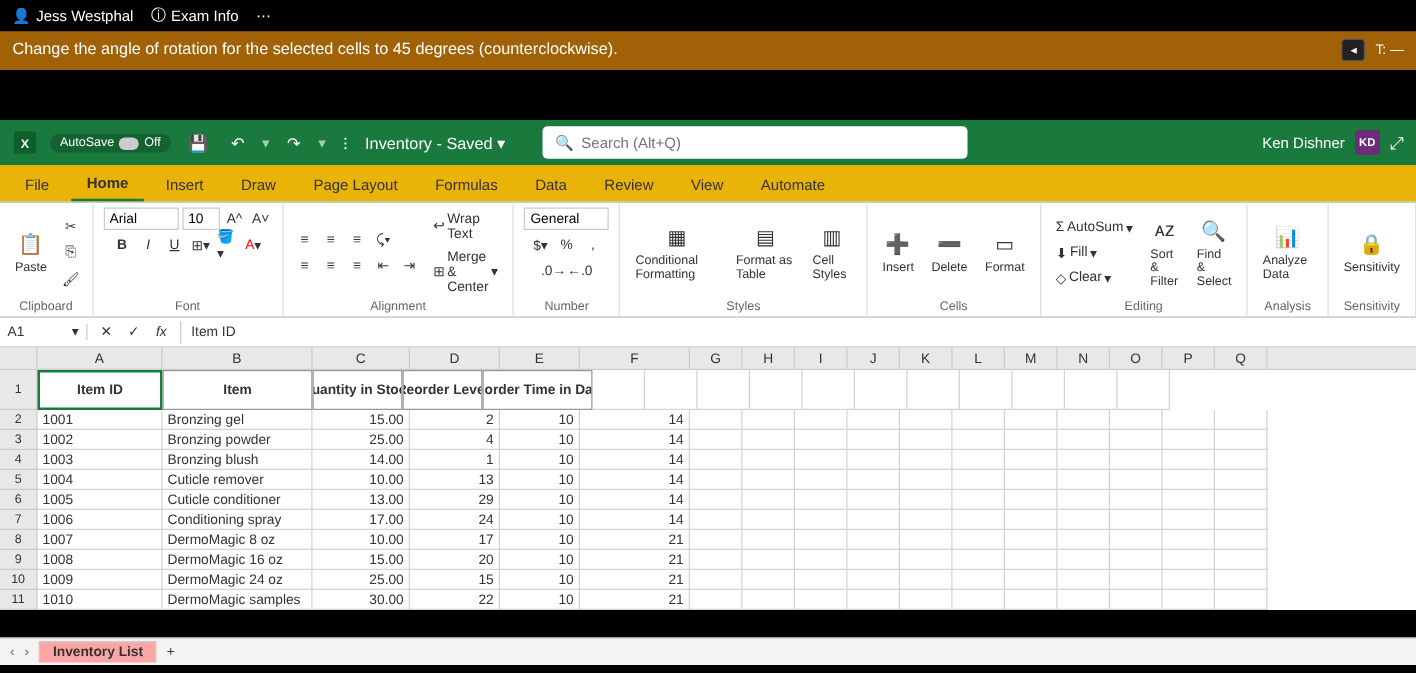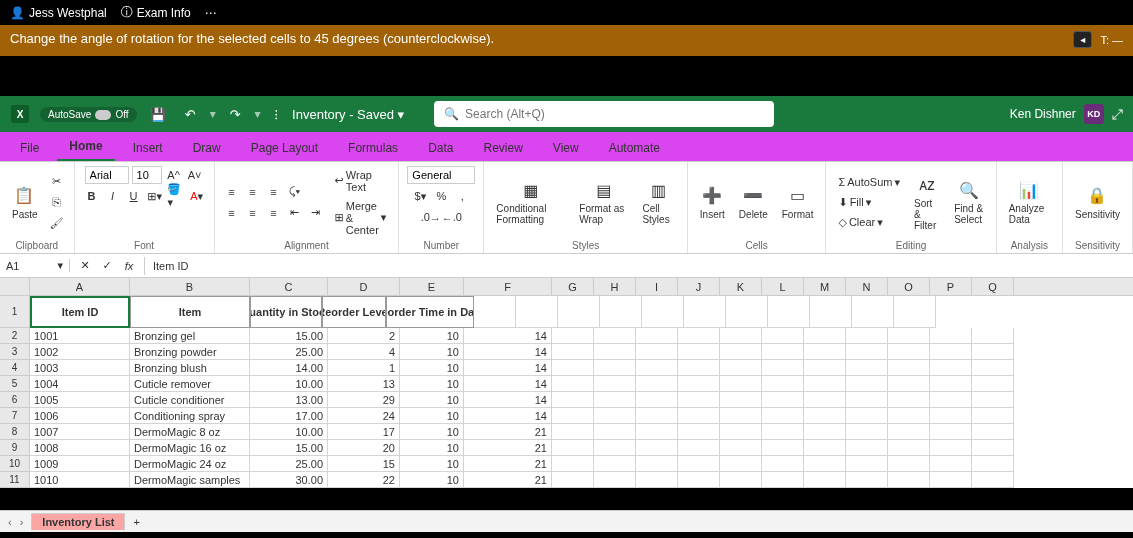--- a/index.html
+++ b/index.html
@@ -20,33 +20,33 @@
 .toggle { width: 16px; height: 10px; background: #ccc; border-radius: 5px; }
 .qat-btn { color: #fff; font-size: 13px; padding: 0 4px; cursor: pointer; }
 .qat-sep { color: #fff; opacity: 0.6; }
 .doc-title { font-size: 13px; font-weight: 400; }
 .search-box { flex: 1; max-width: 340px; background: #fff; border-radius: 4px; height: 26px; display: flex; align-items: center; padding: 0 10px; gap: 6px; margin-left: 20px; }
 .search-box input { border: none; outline: none; font-size: 12px; flex: 1; color: #666; background: transparent; }
 .user-area { margin-left: auto; display: flex; align-items: center; gap: 8px; font-size: 12px; }
 .user-badge { background: #6b2d7a; width: 20px; height: 20px; border-radius: 3px; display: flex; align-items: center; justify-content: center; font-size: 9px; font-weight: bold; }
 
 
-.ribbon-tabs { background: #d946ef; border-bottom: 1px solid #ccc; height: 30px; display: flex; align-items: flex-end; padding: 0 8px; gap: 6px; color: #333; }
+.ribbon-tabs { background: #eab308; border-bottom: 1px solid #ccc; height: 30px; display: flex; align-items: flex-end; padding: 0 8px; gap: 6px; color: #333; }
 .ribbon-tab { padding: 6px 12px; font-size: 12px; cursor: pointer; }
 .ribbon-tab.active { border-bottom: 2px solid #1a7a3e; font-weight: 700; margin-top: 22px; }
 
 
 .ribbon { background: #fff; height: 92px; display: flex; border-bottom: 1px solid #ccc; color: #333; }
 .ribbon-group { border-right: 1px solid #e0e0e0; padding: 4px 8px 2px; display: flex; flex-direction: column; justify-content: space-between; }
 .ribbon-group-content { display: flex; gap: 6px; align-items: center; flex: 1; }
 .ribbon-group-label { font-size: 10px; color: #666; text-align: center; padding-top: 2px; }
 .big-btn { display: flex; flex-direction: column; align-items: center; gap: 2px; padding: 2px 4px; cursor: pointer; font-size: 10px; }
 .big-btn .icn { width: 22px; height: 22px; display: flex; align-items: center; justify-content: center; font-size: 16px; }
 .small-btn { padding: 2px 4px; cursor: pointer; font-size: 11px; display: flex; align-items: center; gap: 2px; }
-.font-name { border: 1px solid #ccc; padding: 2px 4px; width: 44px; font-size: 11px; }
+.font-name { border: 1px solid #ccc; padding: 2px 4px; width: 60px; font-size: 11px; }
 .font-size { border: 1px solid #ccc; padding: 2px 4px; width: 30px; font-size: 11px; }
 .btn-row { display: flex; gap: 3px; }
 .icon-sm { width: 18px; height: 18px; border: 1px solid transparent; display: inline-flex; align-items: center; justify-content: center; font-size: 11px; cursor: pointer; }
 .stacked { display: flex; flex-direction: column; gap: 3px; }
 .num-fmt { border: 1px solid #ccc; padding: 2px 4px; width: 68px; font-size: 11px; }
 .sm-lbl { font-size: 10px; }
 
 
 .formula-bar { background: #fff; height: 24px; display: flex; align-items: center; border-bottom: 1px solid #ccc; color: #333; }
 .name-box { width: 70px; border-right: 1px solid #ccc; padding: 0 6px; font-size: 11px; display: flex; align-items: center; justify-content: space-between; }
@@ -227,21 +227,21 @@
   </div>
 
   <div class="ribbon-group">
     <div class="ribbon-group-content">
       <div class="big-btn">
           <div class="icn">▦</div>
           <span class="sm-lbl">Conditional Formatting</span>
         </div>
       <div class="big-btn">
           <div class="icn">▤</div>
-          <span class="sm-lbl">Format as Wrap</span>
+          <span class="sm-lbl">Format as Table</span>
         </div>
       <div class="big-btn">
           <div class="icn">▥</div>
           <span class="sm-lbl">Cell Styles</span>
         </div>
     </div>
     <div class="ribbon-group-label">Styles</div>
   </div>
 
   <div class="ribbon-group">

